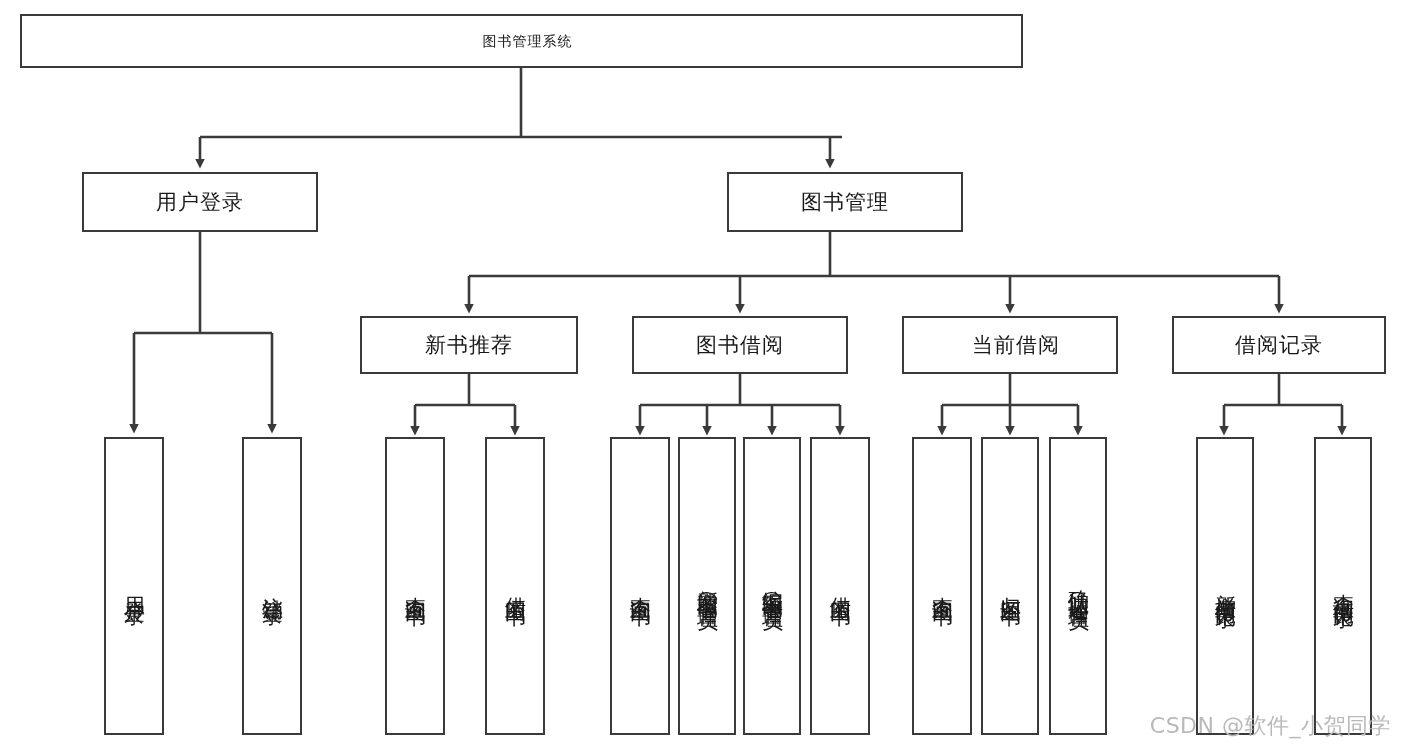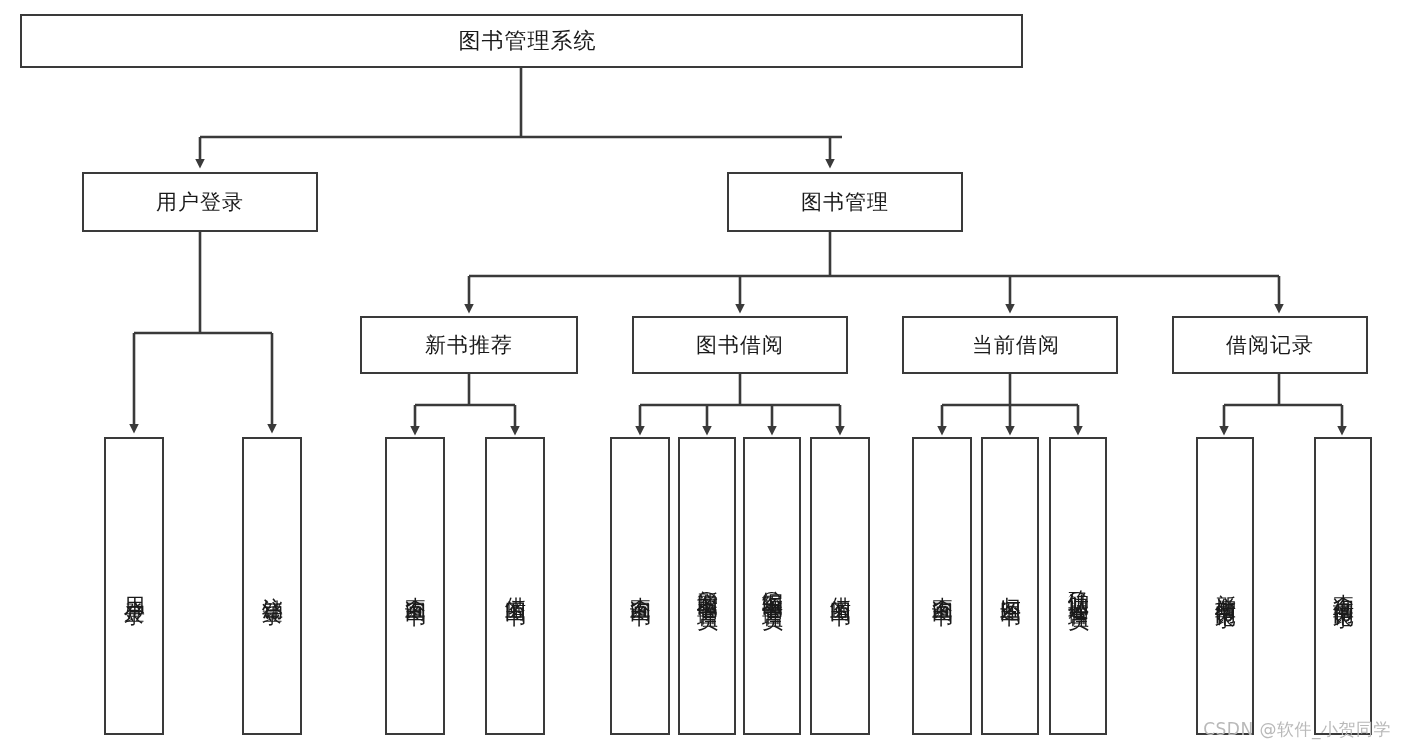--- a/index.html
+++ b/index.html
@@ -41,42 +41,42 @@
     text-align: center;
     line-height: 1.18;
   }
   
   .node.horiz .lbl {
     font-size: 21px;
     letter-spacing: 1px;
     white-space: nowrap;
   }
   .node.root .lbl {
-    font-size: 22px;
+    font-size: 14px;
     margin-left: 12px;
   }
   
   .node.vert {
     align-items: center;
     justify-content: center;
   }
   .node.vert .lbl {
     writing-mode: vertical-rl;
     text-orientation: upright;
     font-size: 21px;
     letter-spacing: 3px;
     line-height: 1.0;
     max-height: 270px;
     white-space: nowrap;
   }
   .watermark {
     position: absolute;
     right: 14px;
     bottom: 6px;
-    font-size: 17px;
+    font-size: 22px;
     color: #b9b9b9;
     letter-spacing: 0.5px;
     white-space: nowrap;
     font-family: "DejaVu Sans", "Liberation Sans", sans-serif;
   }
 </style>
 </head>
 <body>
 
 <div id="canvas">
@@ -144,21 +144,21 @@
 
   <div class="node horiz" style="left:632px; top:316px; width:216px; height:58px;">
     <span class="lbl">图书借阅</span>
   </div>
   <div class="node horiz" style="left:360px; top:316px; width:218px; height:58px;">
     <span class="lbl">新书推荐</span>
   </div>
   <div class="node horiz" style="left:902px; top:316px; width:216px; height:58px;padding-left:12px;">
     <span class="lbl">当前借阅</span>
   </div>
-  <div class="node horiz" style="left:1172px; top:316px; width:196px; height:58px;">
+  <div class="node horiz" style="left:1172px; top:316px; width:214px; height:58px;">
     <span class="lbl">借阅记录</span>
   </div>
 
   <div class="node vert" style="left:104px; top:437px; width:60px; height:298px;">
     <span class="lbl">用户登录</span>
   </div>
   <div class="node vert" style="left:242px; top:437px; width:60px; height:298px;">
     <span class="lbl">注销登录</span>
   </div>
 

